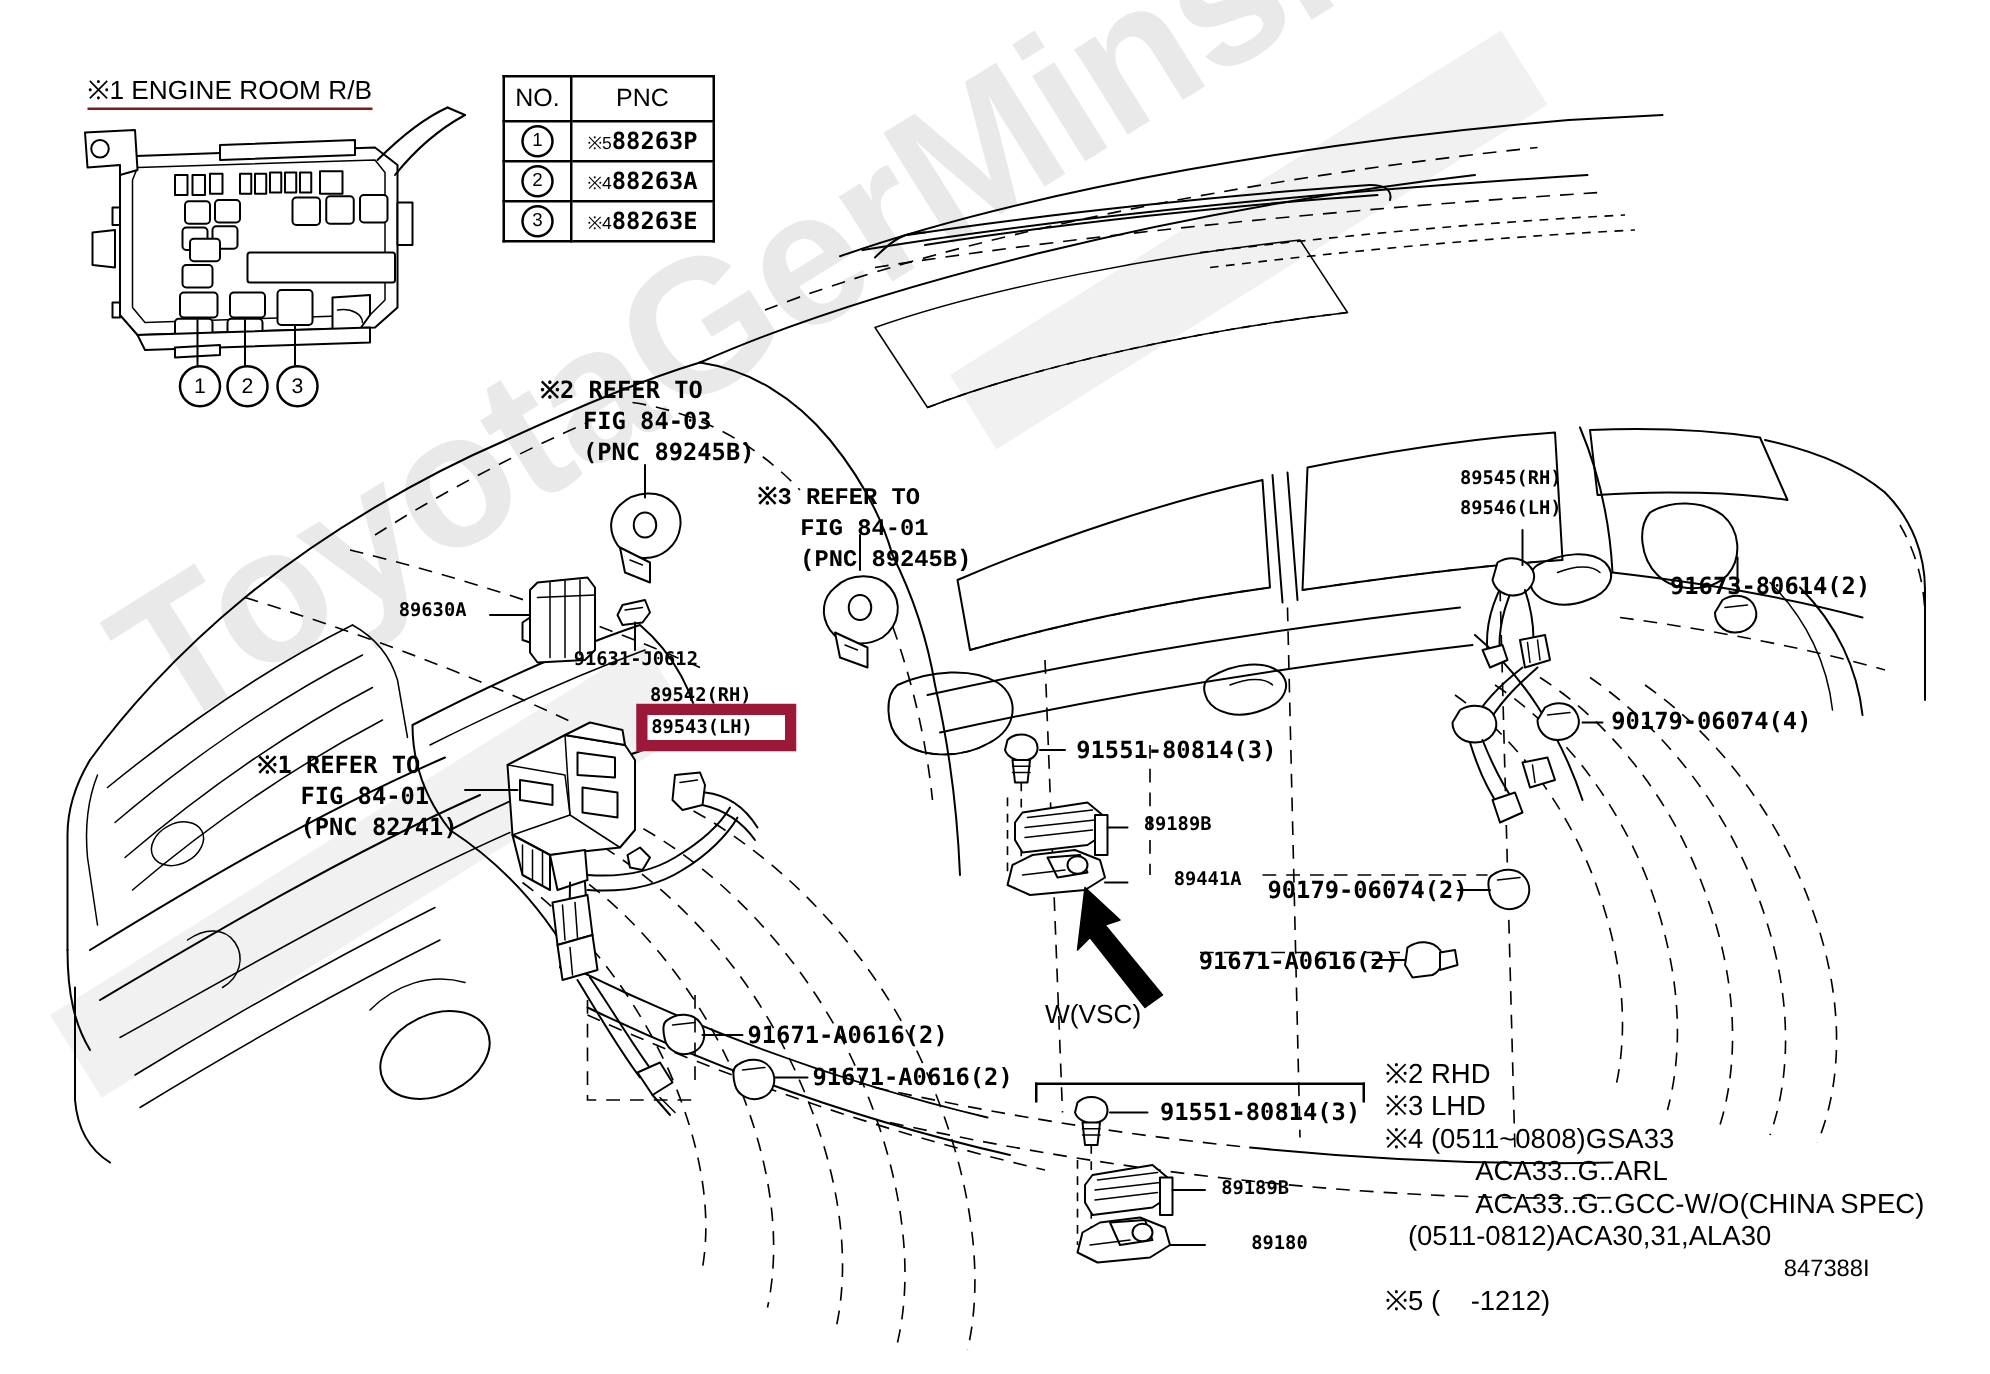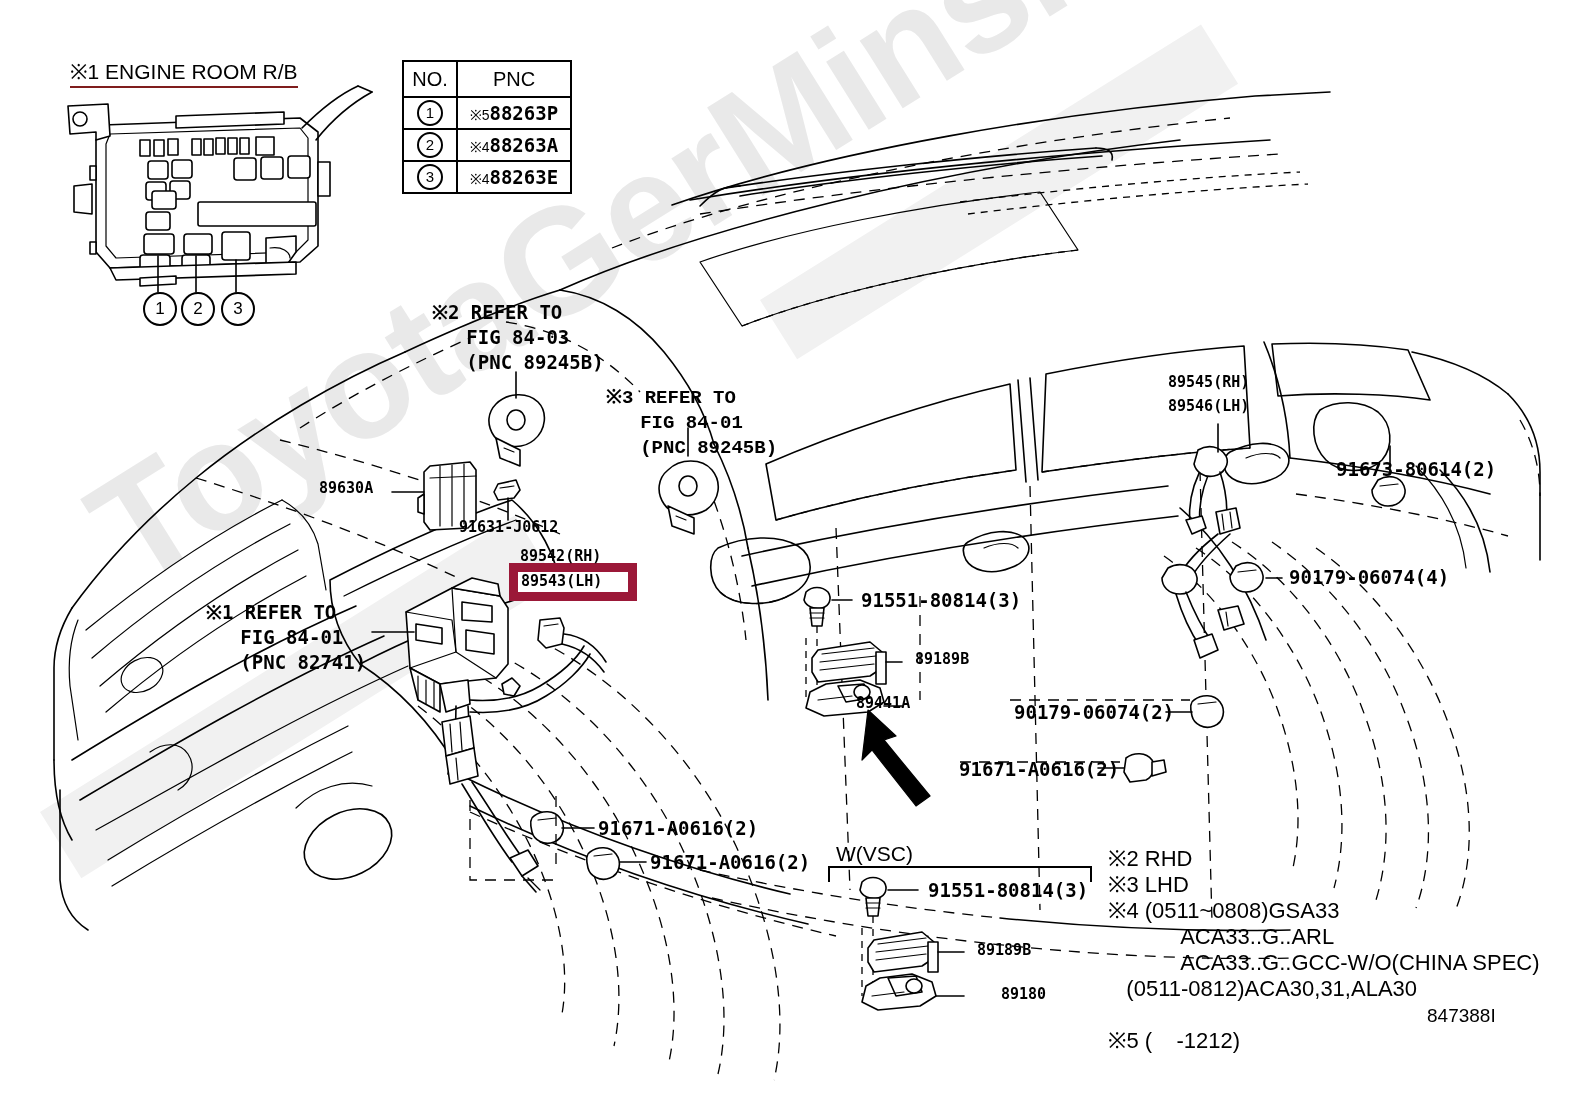--- a/index.html
+++ b/index.html
@@ -498,28 +498,28 @@
   <div class="lbl s21" style="left:521px;top:572px;">89543(LH)</div>
 
   <div class="lbl s21" style="left:1168px;top:373px;">89545(RH)</div>
   <div class="lbl s21" style="left:1168px;top:397px;">89546(LH)</div>
 
   <div class="lbl s19" style="left:1336px;top:458px;">91673-80614(2)</div>
   <div class="lbl s19" style="left:1289px;top:566px;">90179-06074(4)</div>
 
   <div class="lbl s19" style="left:861px;top:589px;">91551-80814(3)</div>
   <div class="lbl s21" style="left:915px;top:650px;">89189B</div>
-  <div class="lbl s21" style="left:856px;top:694px;">89441A</div>
+  <div class="lbl s21" style="left:939px;top:694px;">89441A</div>
   <div class="lbl s19" style="left:1014px;top:701px;">90179-06074(2)</div>
   <div class="lbl s19" style="left:959px;top:758px;">91671-A0616(2)</div>
 
   <div class="lbl s19" style="left:598px;top:817px;">91671-A0616(2)</div>
   <div class="lbl s19" style="left:650px;top:851px;">91671-A0616(2)</div>
 
-  <div class="hdr" style="left:836px;top:842px;">W(VSC)</div>
+  <div class="hdr" style="left:836px;top:800px;">W(VSC)</div>
   <div class="brk" style="left:828px;top:866px;width:260px;height:14px;"></div>
 
   <div class="lbl s19" style="left:928px;top:879px;">91551-80814(3)</div>
   <div class="lbl s21" style="left:977px;top:941px;">89189B</div>
   <div class="lbl s21" style="left:977px;top:985px;margin-left:24px;">89180</div>
 
   <div class="note" style="left:1108px;top:846px;">※2 RHD</div>
   <div class="note" style="left:1108px;top:872px;">※3 LHD</div>
   <div class="note" style="left:1108px;top:898px;">※4 (0511~0808)GSA33</div>
   <div class="note" style="left:1108px;top:924px;">            ACA33..G..ARL</div>

